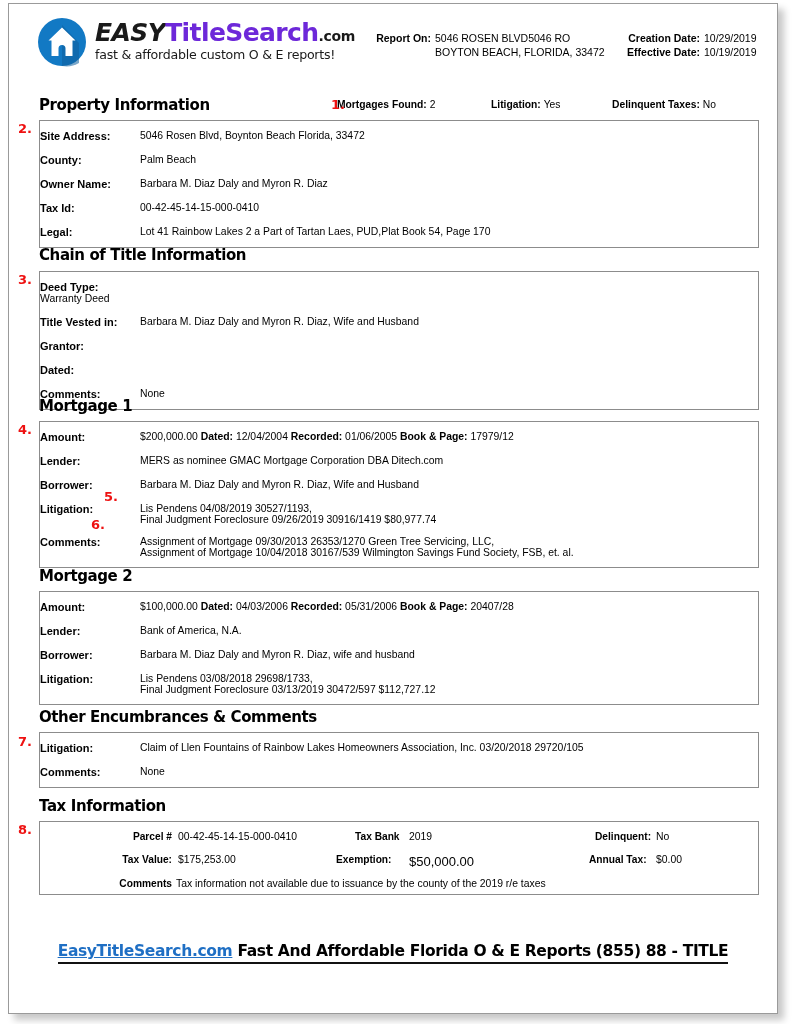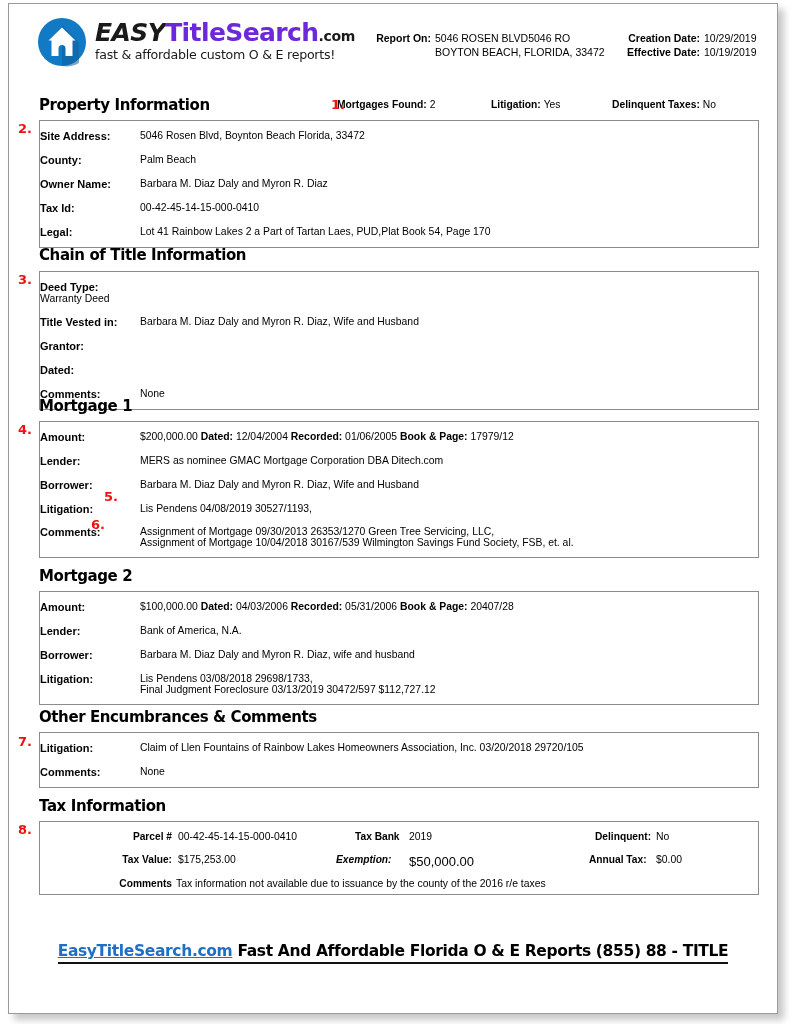--- a/index.html
+++ b/index.html
@@ -323,20 +323,21 @@
         <div class="val">MERS as nominee GMAC Mortgage Corporation DBA Ditech.com</div>
       </div>
       <div class="row" style="padding-bottom:12px;">
         <div class="lbl">Borrower:</div>
         <div class="val">Barbara M. Diaz Daly and Myron R. Diaz, Wife and Husband</div>
       </div>
       <div class="row" style="padding-bottom:11px;">
         <div class="lbl">Litigation:</div>
         <div class="val">
           <span class="l2">Lis Pendens 04/08/2019 30527/1193,</span>
+          <span class="l2">Final Judgment Foreclosure 09/26/2019 30916/1419 $80,977.74</span>
         </div>
       </div>
       <div class="row">
         <div class="lbl">Comments:</div>
         <div class="val">
           <span class="l2">Assignment of Mortgage 09/30/2013 26353/1270 Green Tree Servicing, LLC,</span>
           <span class="l2">Assignment of Mortgage 10/04/2018 30167/539 Wilmington Savings Fund Society, FSB, et. al.</span>
         </div>
       </div>
     </div>
@@ -392,29 +393,29 @@
         <span style="position:absolute; left:138px; top:9px; font-size:10.4px;">00-42-45-14-15-000-0410</span>
         <span style="position:absolute; left:315px; top:9px; font-size:10.2px; font-weight:bold;">Tax Bank</span>
         <span style="position:absolute; left:369px; top:9px; font-size:10.4px;">2019</span>
         <span style="position:absolute; left:555px; top:9px; font-size:10.2px; font-weight:bold;">Delinquent:</span>
         <span style="position:absolute; left:616px; top:9px; font-size:10.4px;">No</span>
       </div>
 
       <div style="position:relative; height:25px;">
         <span style="position:absolute; left:32px; top:9px; width:100px; text-align:right; font-size:10.2px; font-weight:bold;">Tax Value:</span>
         <span style="position:absolute; left:138px; top:9px; font-size:10.4px;">$175,253.00</span>
-        <span style="position:absolute; left:296px; top:9px; font-size:10.2px; font-weight:bold;font-style:italic;">Exemption:</span>
+        <span style="position:absolute; left:296px; top:9px; font-size:10.2px; font-weight:bold;">Exemption:</span>
         <span style="position:absolute; left:369px; top:9px; font-size:13px;">$50,000.00</span>
         <span style="position:absolute; left:549px; top:9px; font-size:10.2px; font-weight:bold;">Annual Tax:</span>
         <span style="position:absolute; left:616px; top:9px; font-size:10.4px;">$0.00</span>
       </div>
 
       <div style="position:relative; height:22px;">
         <span style="position:absolute; left:32px; top:8px; width:100px; text-align:right; font-size:10.2px; font-weight:bold;">Comments</span>
-        <span style="position:absolute; left:136px; top:8px; font-size:10.4px; white-space:nowrap;">Tax information not available due to issuance by the county of the 2016 r/e taxes</span>
+        <span style="position:absolute; left:136px; top:8px; font-size:10.4px; white-space:nowrap;">Tax information not available due to issuance by the county of the 2019 r/e taxes</span>
       </div>
     </div>
   </div>
 
   <div class="footer">
     <div class="foot-line"><span class="foot-link">EasyTitleSearch.com</span><span class="foot-rest"> Fast And Affordable Florida O &amp; E Reports (855) 88 - TITLE</span></div>
   </div>
 
   <div class="marker" style="left:322px; top:93px;">1.</div>
   <div class="marker" style="left:9px; top:117px;">2.</div>

